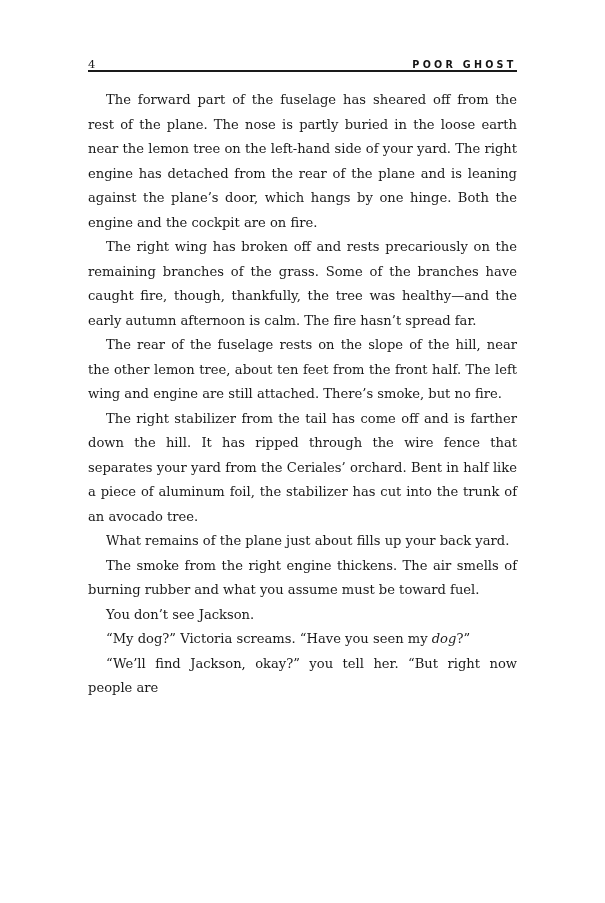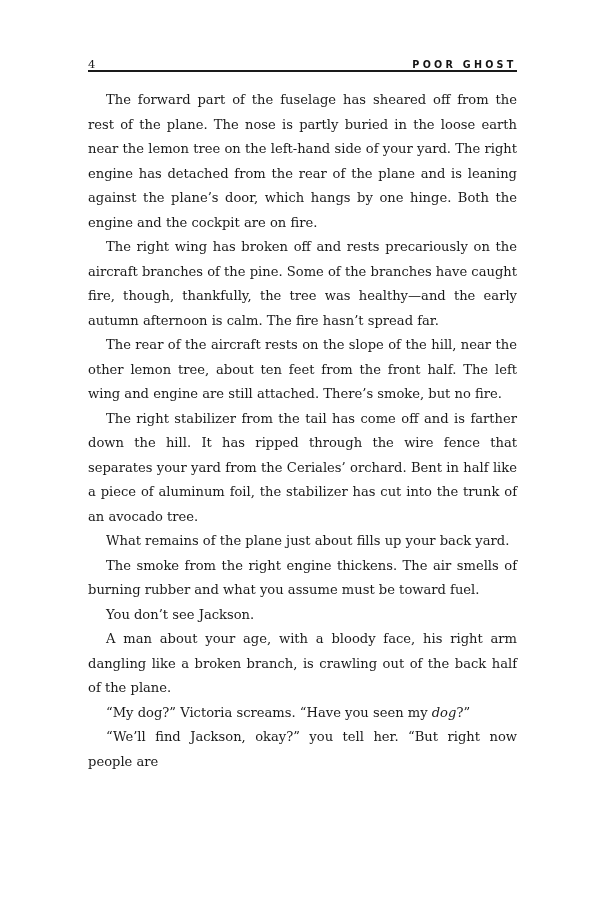--- a/index.html
+++ b/index.html
@@ -91,27 +91,26 @@
 <div class="page">
 
   <div class="running-head">
     <span class="folio">4</span>
     <span class="book-title">POOR GHOST</span>
   </div>
   <div class="head-rule"></div>
 
   <div class="textblock">
     <p>The forward part of the fuselage has sheared off from the rest of the plane. The nose is partly buried in the loose earth near the lemon tree on the left-hand side of your yard. The right engine has detached from the rear of the plane and is leaning against the plane’s door, which hangs by one hinge. Both the engine and the cockpit are on fire.</p>
-    <p>The right wing has broken off and rests precariously on the aircraft branches of the pine. Some of the branches have caught fire, though, thankfully, the tree was healthy—and the early autumn afternoon is calm. The fire hasn’t spread far.</p>
-    <p>The rear of the aircraft rests on the slope of the hill, near the other lemon tree, about ten feet from the front half. The left wing and engine are still attached. There’s smoke, but no fire.</p>
+    <p>The right wing has broken off and rests precariously on the remaining branches of the grass. Some of the branches have caught fire, though, thankfully, the tree was healthy—and the early autumn afternoon is calm. The fire hasn’t spread far.</p>
+    <p>The rear of the fuselage rests on the slope of the hill, near the other lemon tree, about ten feet from the front half. The left wing and engine are still attached. There’s smoke, but no fire.</p>
     <p>The right stabilizer from the tail has come off and is farther down the hill. It has ripped through the wire fence that separates your yard from the Ceriales’ orchard. Bent in half like a piece of aluminum foil, the stabilizer has cut into the trunk of an avocado tree.</p>
     <p>What remains of the plane just about fills up your back yard.</p>
     <p>The smoke from the right engine thickens. The air smells of burning rubber and what you assume must be toward fuel.</p>
     <p>You don’t see Jackson.</p>
-    <p>A man about your age, with a bloody face, his right arm dangling like a broken branch, is crawling out of the back half of the plane.</p>
     <p>
       <span>“My dog?” Victoria screams. “Have you seen my </span><i>dog</i><span>?”</span>
     </p>
     <p>
       <span>“We’ll find Jackson, okay?” you tell her. “But right now people are </span>
     </p>
 
   </div>
 
 </div>

